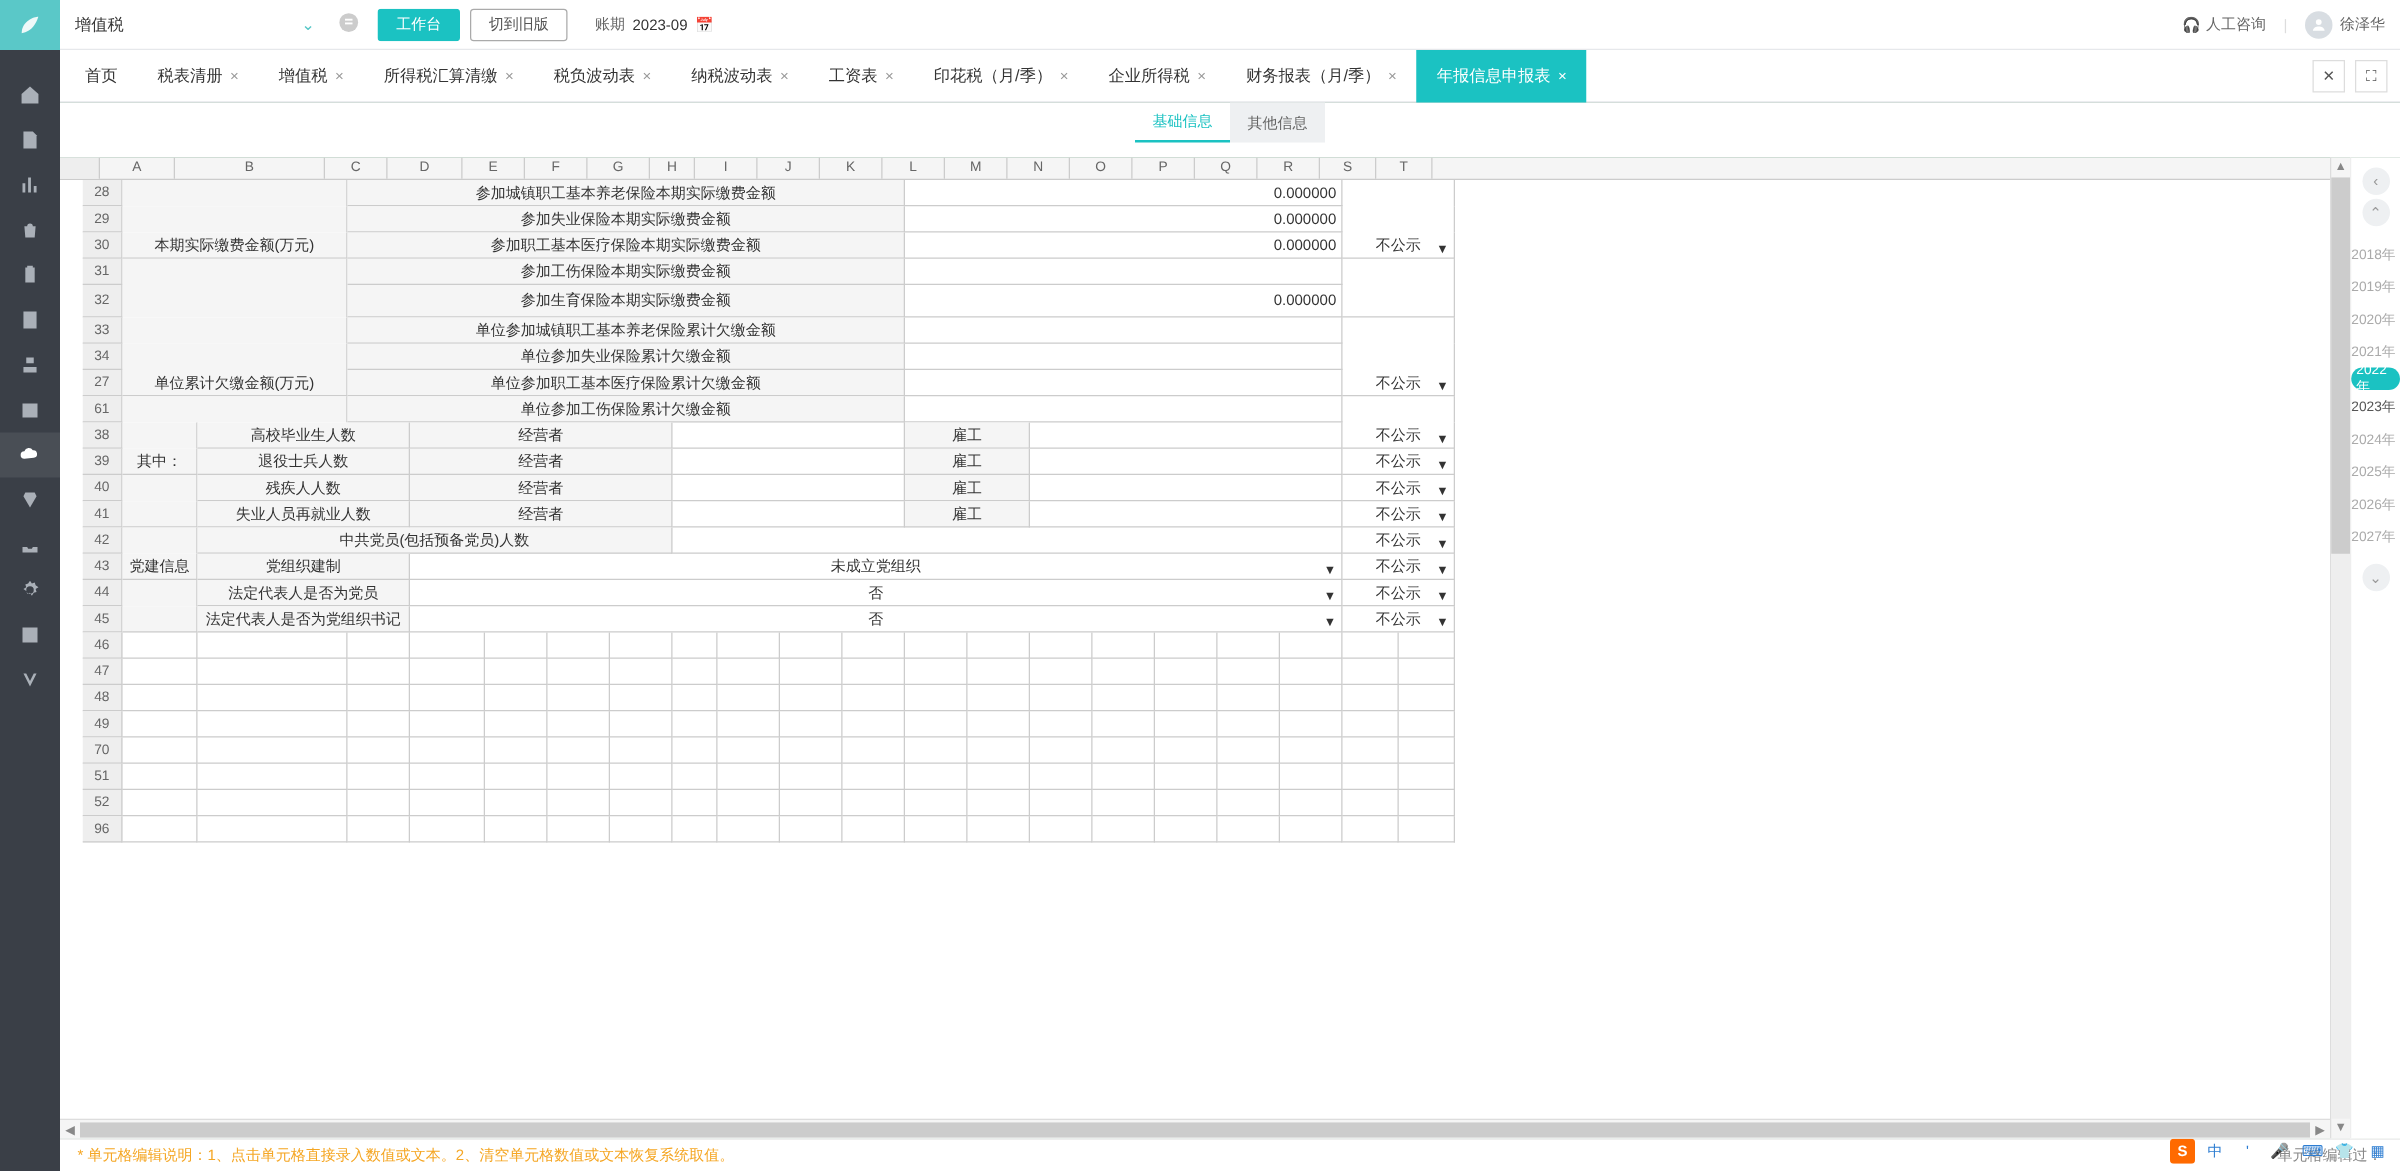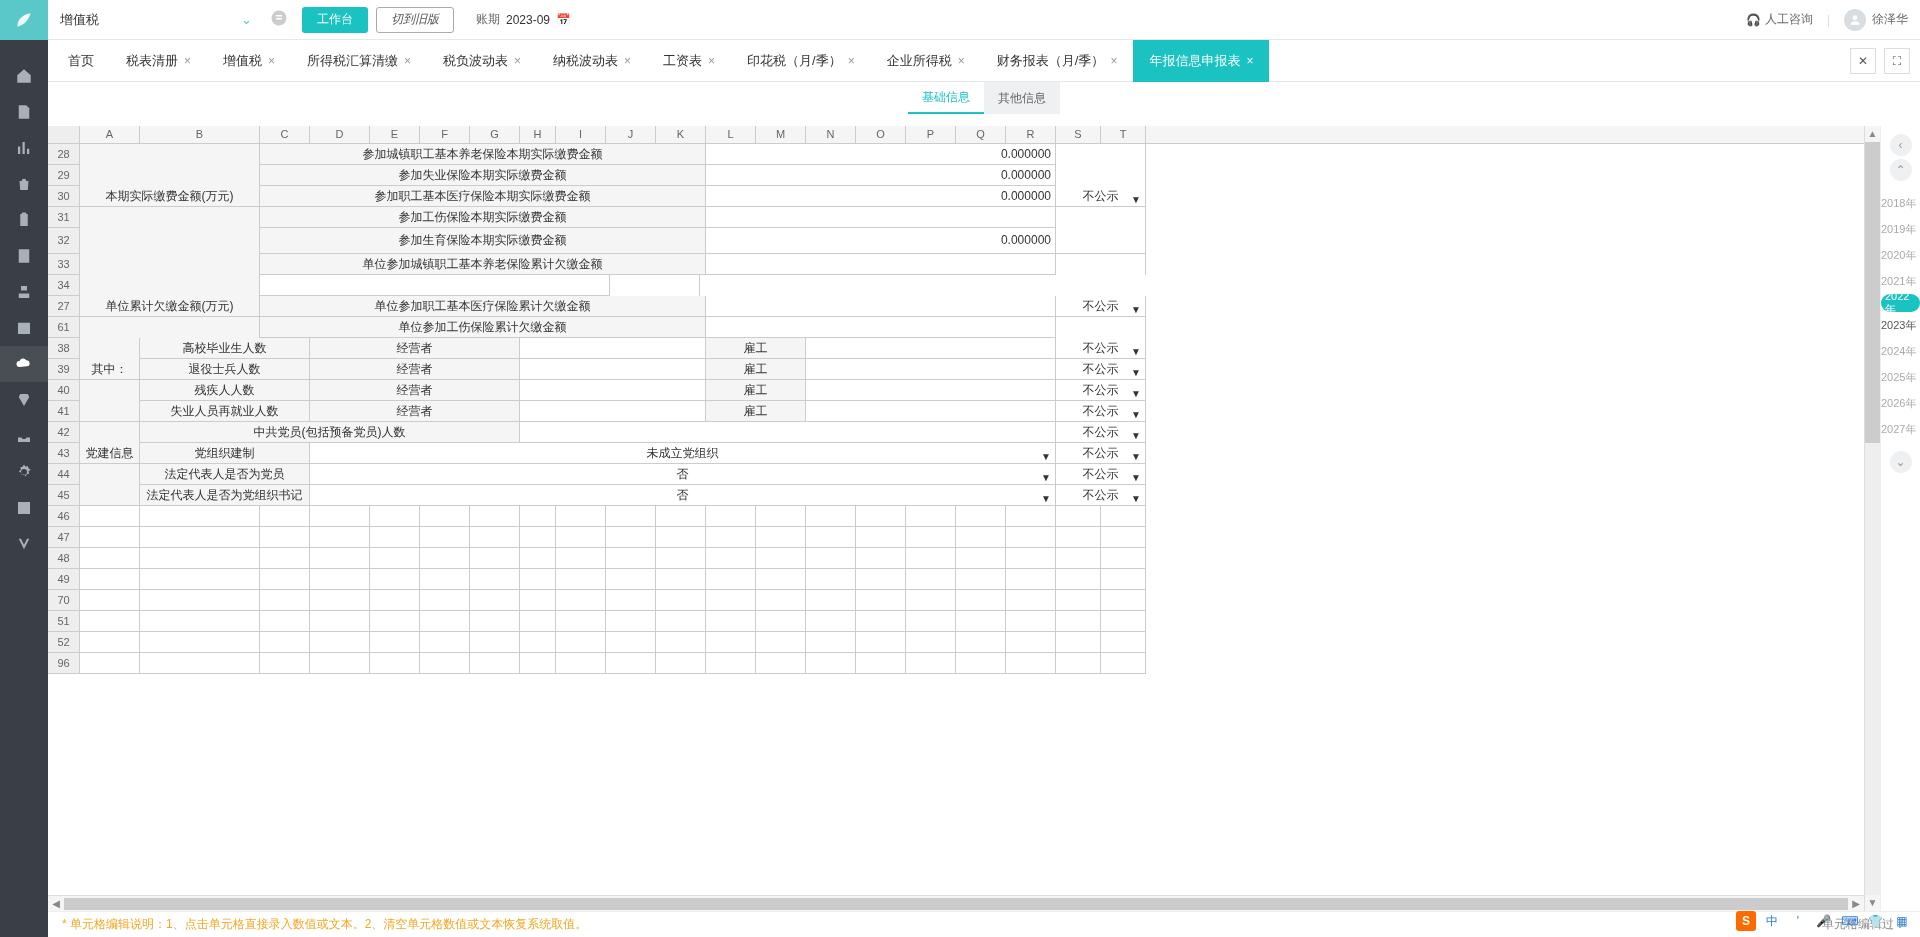--- a/index.html
+++ b/index.html
@@ -12,21 +12,21 @@
 .sidebar .nav .item { width: 48px; height: 36px; display: flex; align-items: center; justify-content: center; cursor: pointer; color: #aab0b8; }
 .sidebar .nav .item.active { color: #fff; background: rgba(255,255,255,.08); }
 .sidebar .nav .item svg { width: 18px; height: 18px; fill: currentColor; }
 .main { flex: 1; display: flex; flex-direction: column; background: #14532d; min-width: 0; }
 .topbar { height: 40px; background: #fff; display: flex; align-items: center; padding: 0 12px; border-bottom: 1px solid #e6e8eb; }
 .topsel { display: flex; align-items: center; min-width: 200px; font-size: 13px; color: #333; padding-right: 8px; cursor: pointer; }
 .topsel .chev { margin-left: auto; color: #5ac8c8; }
 .topicons { margin-left: 10px; color: #bbb; cursor: pointer; }
 .btn { display: inline-flex; align-items: center; justify-content: center; height: 26px; padding: 0 14px; border-radius: 3px; font-size: 12px; cursor: pointer; border: 1px solid transparent; }
 .btn.primary { background: #1bc2c2; color: #fff; }
-.btn.outline { border-color: #aaa; color: #555; background: #fff; font-style: italic; }
+.btn.outline { border-color: #aaa; color: #555; background: #fff; }
 .period { margin-left: 12px; display: flex; align-items: center; gap: 6px; color: #666; }
 .period .val { color: #333; }
 .period .calicon { color: #1bc2c2; }
 .topbar .spacer { flex: 1; }
 .top-right { display: flex; align-items: center; gap: 14px; color: #666; }
 .top-right .avatar { width: 22px; height: 22px; border-radius: 50%; background: #d8dde2; display: inline-flex; align-items: center; justify-content: center; color: #fff; }
 .tabbar { height: 42px; background: #fff; display: flex; align-items: center; padding: 0 4px; border-bottom: 1px solid #e6e8eb; position: relative; }
 .tab { height: 42px; display: flex; align-items: center; padding: 0 16px; font-size: 13px; color: #333; cursor: pointer; gap: 6px; white-space: nowrap; }
 .tab .x { color: #999; font-size: 12px; }
 .tab.active { background: #1bc2c2; color: #fff; }
@@ -40,21 +40,21 @@
 .subtab.gray { background: #eef0f2; }
 .subtoolbar .spacer { flex: 1; }
 .subtoolbar .actions { display: flex; align-items: center; gap: 14px; }
 .btn.reset { border: 7px solid #a16207; color: #1bc2c2; background: #fff; margin-top: 48px; }
 .refresh { display: flex; align-items: center; gap: 4px; color: #666; cursor: pointer; }
 .sheetwrap { flex: 1; display: flex; min-height: 0; background: #fff; }
 .sheet { flex: 1; position: relative; overflow: hidden; display: flex; flex-direction: column; }
 .gridhead { display: flex; background: #f5f5f5; border-bottom: 1px solid #ccc; height: 18px; }
 .gridhead .sel { width: 32px; border-right: 1px solid #ccc; background: #eee; }
 .gridhead .col { border-right: 1px solid #ccc; text-align: center; font-size: 11px; color: #666; line-height: 17px; position: relative; }
-.gridbody { flex: 1; overflow: auto; position: relative; }
+.gridbody { flex: 1; overflow: auto; position: relative; margin-left: 18px; }
 .row { display: flex; height: 21px; }
 .row .rn { width: 32px; border-right: 1px solid #ccc; border-bottom: 1px solid #ccc; background: #eee; text-align: center; font-size: 11px; color: #666; line-height: 20px; flex-shrink: 0; }
 .row .cell { border-right: 1px solid #ccc; border-bottom: 1px solid #ccc; line-height: 20px; font-size: 12px; padding: 0 4px; overflow: hidden; white-space: nowrap; color: #333; }
 .row .cell.head { background: #f5f5f5; text-align: center; }
 .row .cell.num { text-align: right; }
 .row .cell.ctr { text-align: center; }
 .row .cell.sel { position: relative; }
 .row .cell .dd { position: absolute; right: 4px; top: 4px; color: #333; font-size: 10px; }
 .row.tall { height: 26px; }
 .row.tall .rn { line-height: 25px; }
@@ -336,20 +336,21 @@
             <div class="row">
               <div class="rn">33</div>
               <div class="cell head merge-v" style="width: 180px;"></div>
               <div class="cell head" style="width: 446px;">单位参加城镇职工基本养老保险累计欠缴金额</div>
               <div class="cell " style="width: 350px;"></div>
               <div class="cell merge-v" style="width: 90px;"></div>
             </div>
             <div class="row">
               <div class="rn">34</div>
               <div class="cell head merge-v" style="width: 180px;"></div>
+              <div class="cell head" style="width: 446px;">单位参加失业保险累计欠缴金额</div>
               <div class="cell " style="width: 350px;"></div>
               <div class="cell merge-v" style="width: 90px;"></div>
             </div>
             <div class="row">
               <div class="rn">27</div>
               <div class="cell head ctr" style="width: 180px;">单位累计欠缴金额(万元)</div>
               <div class="cell head" style="width: 446px;">单位参加职工基本医疗保险累计欠缴金额</div>
               <div class="cell " style="width: 350px;"></div>
               <div class="cell ctr sel" style="width: 90px; position: relative;">不公示<span class="dd">▼</span></div>
             </div>

